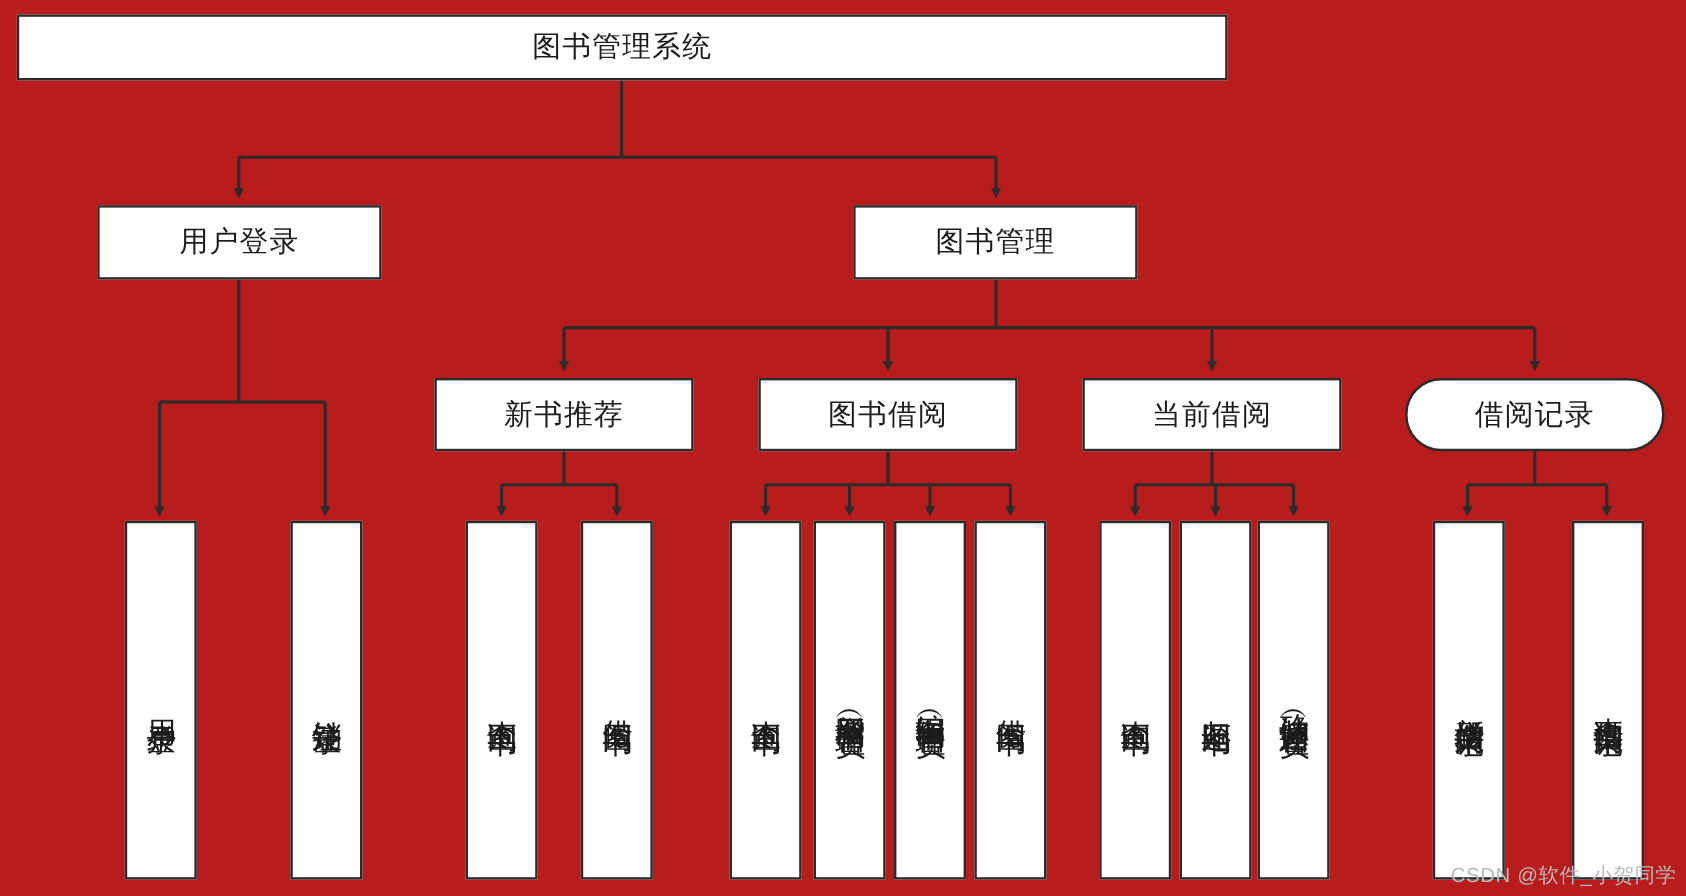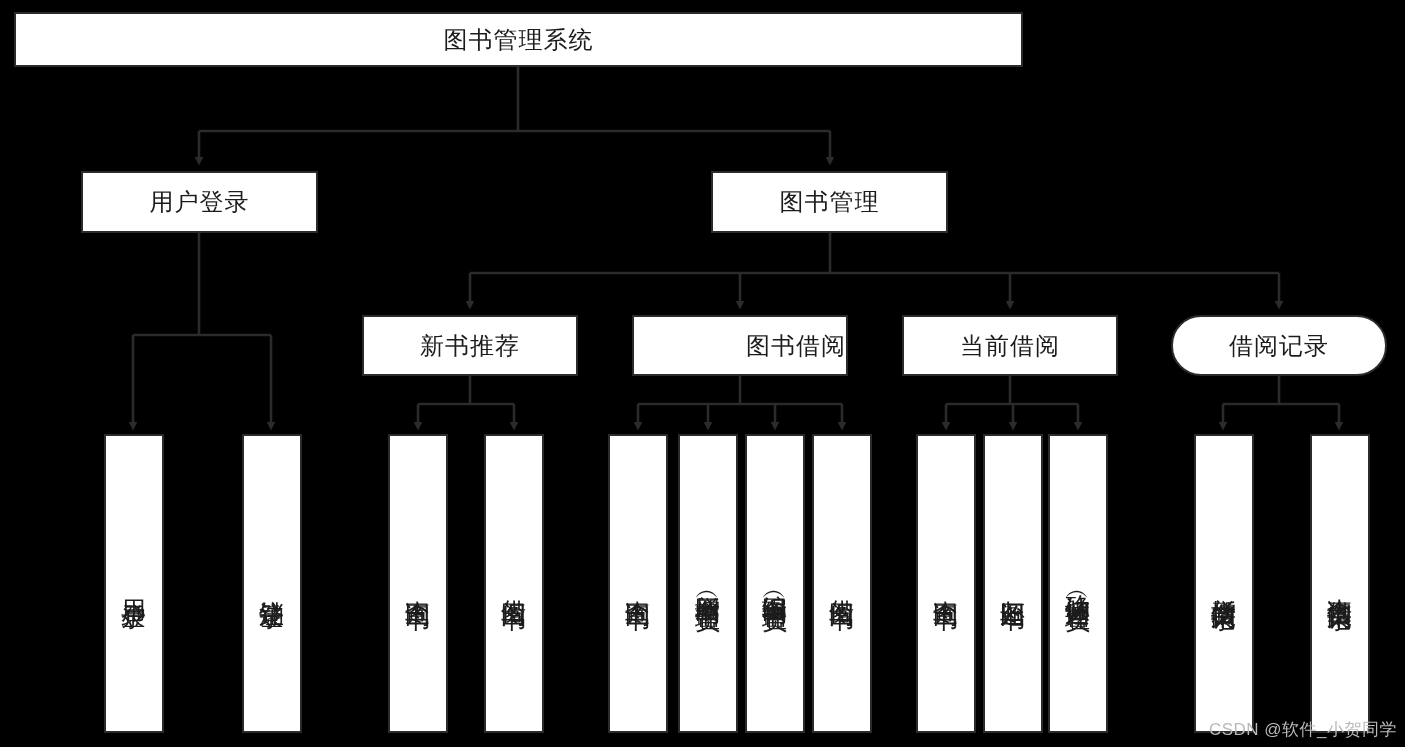--- a/index.html
+++ b/index.html
@@ -7,21 +7,21 @@
     padding: 0;
     background: #ffffff;
   }
   body {
     font-family: "Liberation Sans", "DejaVu Sans", sans-serif;
   }
   #canvas {
     position: relative;
     width: 1405px;
     height: 747px;
-    background: #000000;
+    background: #b91c1c;
     overflow: hidden;
   }
   svg.connectors {
     position: absolute;
     left: 0;
     top: 0;
     width: 1405px;
     height: 747px;
     pointer-events: none;
   }
@@ -127,21 +127,21 @@
   <div class="node horiz" style="left:81px; top:171px; width:237px; height:62px;">
     <span>用户登录</span>
   </div>
   <div class="node horiz" style="left:362px; top:315px; width:216px; height:61px;">
     <span>新书推荐</span>
   </div>
 
   <div class="node horiz" style="left:711px; top:171px; width:237px; height:62px;">
     <span>图书管理</span>
   </div>
-  <div class="node horiz" style="left:632px; top:315px; width:216px; height:61px;justify-content:flex-end;">
+  <div class="node horiz" style="left:632px; top:315px; width:216px; height:61px;">
     <span>图书借阅</span>
   </div>
   <div class="node horiz" style="left:902px; top:315px; width:216px; height:61px;">
     <span>当前借阅</span>
   </div>
   <div class="node horiz" style="left:1171px; top:315px; width:216px; height:61px;border-radius:30px;">
     <span>借阅记录</span>
   </div>
 
   <div class="node vert" style="left:104px; top:434px; width:60px; height:299px;">

